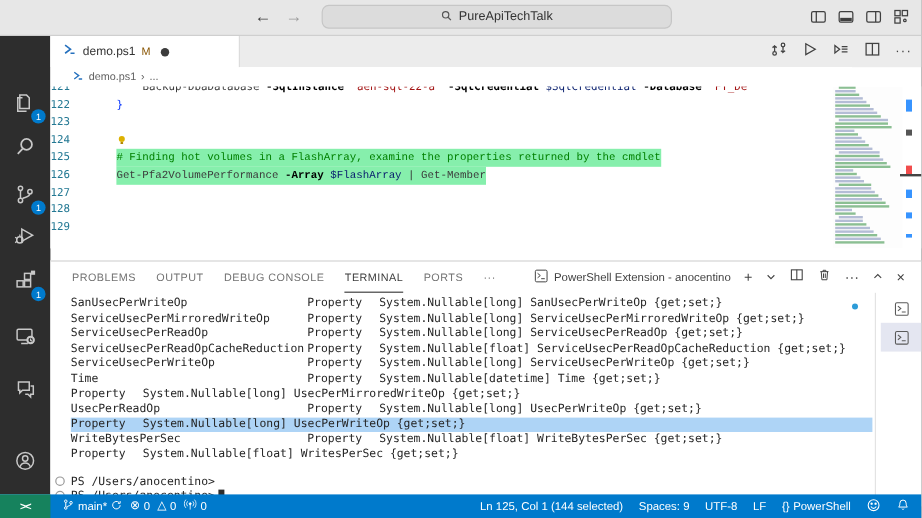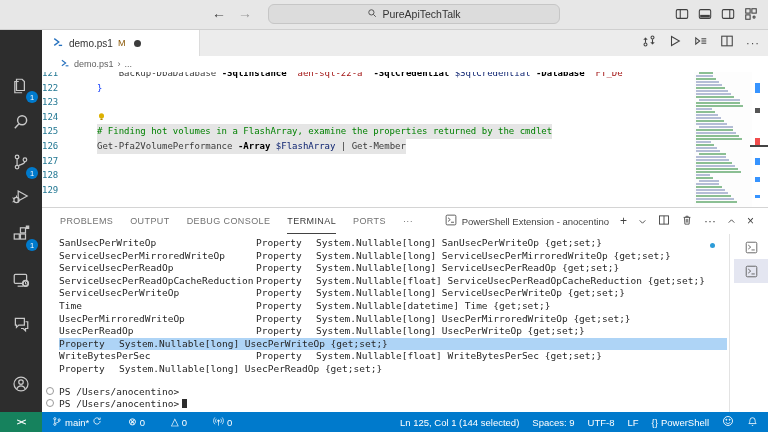--- a/index.html
+++ b/index.html
@@ -30,27 +30,27 @@
   .editor-actions .dots{font-size:11px;letter-spacing:1px;color:#424242;}
   
   .breadcrumb{position:absolute;left:42px;top:56px;width:650px;height:16px;background:#fff;display:flex;align-items:center;gap:4px;
               padding-left:18px;font-size:9px;color:#616161;}
   
   .editor{position:absolute;left:42px;top:72px;width:726px;height:135px;background:#fff;overflow:hidden;}
   #lines{position:absolute;left:0;top:-6px;width:640px;}
   .cline{display:flex;height:14.6px;line-height:14.6px;font-family:"DejaVu Sans Mono",monospace;font-size:9px;white-space:pre;}
   .lnum{display:inline-block;width:36px;text-align:left;color:#237893;flex:0 0 36px;}
   .codepart{margin-left:19px;}
-  .sel{background:#e5e5e5;}
+  .sel{background:#86efac;font-family:Liberation Mono, monospace;}
   .bulb{position:relative;top:2px;margin-right:2px;}
   .minimap{position:absolute;left:652px;top:0;width:58px;height:135px;background:#fdfdfd;}
   .ovr{position:absolute;width:5px;left:713px;}
   .mm-slider{position:absolute;left:708px;top:73px;width:20px;height:2px;background:#444;}
   
-  .panel{position:absolute;left:42px;top:207px;width:726px;height:205px;background:#fff;border-top:1px solid #d4d4d4;box-sizing:border-box;}
+  .panel{position:absolute;left:42px;top:217px;width:726px;height:205px;background:#fff;border-top:1px solid #d4d4d4;box-sizing:border-box;}
   .panel-tabs{position:absolute;left:18px;top:0;height:26px;display:flex;align-items:center;gap:17px;}
   .ptab{font-size:9px;letter-spacing:.4px;color:#717171;height:24px;display:flex;align-items:center;}
   .ptab.active{color:#3b3b3b;border-bottom:1px solid #424242;}
   .panel-actions{position:absolute;right:14px;top:0;height:26px;display:flex;align-items:center;gap:11px;color:#424242;}
   .shell-item{display:flex;align-items:center;gap:5px;font-size:9.5px;color:#424242;}
   .pa-glyph{font-size:12px;line-height:1;}
   #term-rows{position:absolute;left:17px;top:29px;width:668px;font-family:"DejaVu Sans Mono",monospace;font-size:9.5px;color:#252525;}
   .trow{display:flex;height:12.6px;line-height:12.6px;white-space:pre;}
   .trow.selrow{background:#aed4f6;}
   .tname{flex:0 0 197px;}
@@ -61,21 +61,21 @@
   .cursorblk{display:inline-block;width:5px;height:9px;background:#2d2d2d;margin-left:3px;vertical-align:-1px;}
   .term-sep{position:absolute;left:687px;top:26px;width:1px;height:179px;background:#e3e3e3;}
   .term-side-row{position:absolute;left:692px;width:34px;height:24px;display:flex;align-items:center;justify-content:center;}
   .term-side-row.sel2{background:#e4e6f1;}
   .activity-dot{position:absolute;left:668px;top:35px;width:5px;height:5px;border-radius:50%;background:#2d9cd8;}
   
   .statusbar{position:absolute;left:0;top:412px;width:768px;height:20px;background:#007acc;color:#fff;font-size:9.5px;
              display:flex;align-items:center;}
   .sb-remote{width:42px;height:20px;background:#16825d;display:flex;align-items:center;justify-content:center;
              font-weight:bold;font-size:9px;letter-spacing:-1px;}
-  .sb-left{display:flex;align-items:center;gap:26px;margin-left:10px;}
+  .sb-left{display:flex;align-items:center;gap:6px;margin-left:10px;}
   .sb-right{margin-left:auto;display:flex;align-items:center;gap:13px;margin-right:10px;}
   .sb-item{display:flex;align-items:center;gap:3px;white-space:nowrap;}
   .glyph{font-size:10px;line-height:1;}
 </style>
 </head>
 <body>
 
 <div id="app">
 
   <div class="titlebar">
@@ -359,25 +359,25 @@
       <span class="pa-glyph">×</span>
     </div>
 
     <div id="term-rows">
         <div class="trow"><span class="tname">SanUsecPerWriteOp</span><span class="tkind">Property</span><span class="tdef">System.Nullable[long] SanUsecPerWriteOp {get;set;}</span></div>
         <div class="trow"><span class="tname">ServiceUsecPerMirroredWriteOp</span><span class="tkind">Property</span><span class="tdef">System.Nullable[long] ServiceUsecPerMirroredWriteOp {get;set;}</span></div>
         <div class="trow"><span class="tname">ServiceUsecPerReadOp</span><span class="tkind">Property</span><span class="tdef">System.Nullable[long] ServiceUsecPerReadOp {get;set;}</span></div>
         <div class="trow"><span class="tname">ServiceUsecPerReadOpCacheReduction</span><span class="tkind">Property</span><span class="tdef">System.Nullable[float] ServiceUsecPerReadOpCacheReduction {get;set;}</span></div>
         <div class="trow"><span class="tname">ServiceUsecPerWriteOp</span><span class="tkind">Property</span><span class="tdef">System.Nullable[long] ServiceUsecPerWriteOp {get;set;}</span></div>
         <div class="trow"><span class="tname">Time</span><span class="tkind">Property</span><span class="tdef">System.Nullable[datetime] Time {get;set;}</span></div>
-        <div class="trow"><span class="tname">UsecPerMirroredWriteOp</span><span class="tkind">Property</span><span class="tdef">System.Nullable[long] UsecPerMirroredWriteOp {get;set;}</span></div>
+        <div class="trow"><span class="tkind">Property</span><span class="tdef">System.Nullable[long] UsecPerMirroredWriteOp {get;set;}</span></div>
         <div class="trow"><span class="tname">UsecPerReadOp</span><span class="tkind">Property</span><span class="tdef">System.Nullable[long] UsecPerWriteOp {get;set;}</span></div>
         <div class="trow selrow"><span class="tkind">Property</span><span class="tdef">System.Nullable[long] UsecPerWriteOp {get;set;}</span></div>
         <div class="trow"><span class="tname">WriteBytesPerSec</span><span class="tkind">Property</span><span class="tdef">System.Nullable[float] WriteBytesPerSec {get;set;}</span></div>
-        <div class="trow"><span class="tkind">Property</span><span class="tdef">System.Nullable[long] UsecPerReadOp {get;set;}</span></div>
+        <div class="trow"><span class="tkind">Property</span><span class="tdef">System.Nullable[float] WritesPerSec {get;set;}</span></div>
         <div class="prompts">
           <div class="prow"><span class="pcirc"></span><span>PS /Users/anocentino&gt;</span></div>
           <div class="prow"><span class="pcirc"></span><span>PS /Users/anocentino&gt;</span><span class="cursorblk"></span></div>
         </div>
       </div>
 
     <div class="term-sep"></div>
     <div class="activity-dot"></div>
     <div class="term-side-row" style="top:27px">
       <svg width="13" height="13" viewBox="0 0 16 16" fill="none" stroke="#5a5a5a" stroke-width="1.1">

